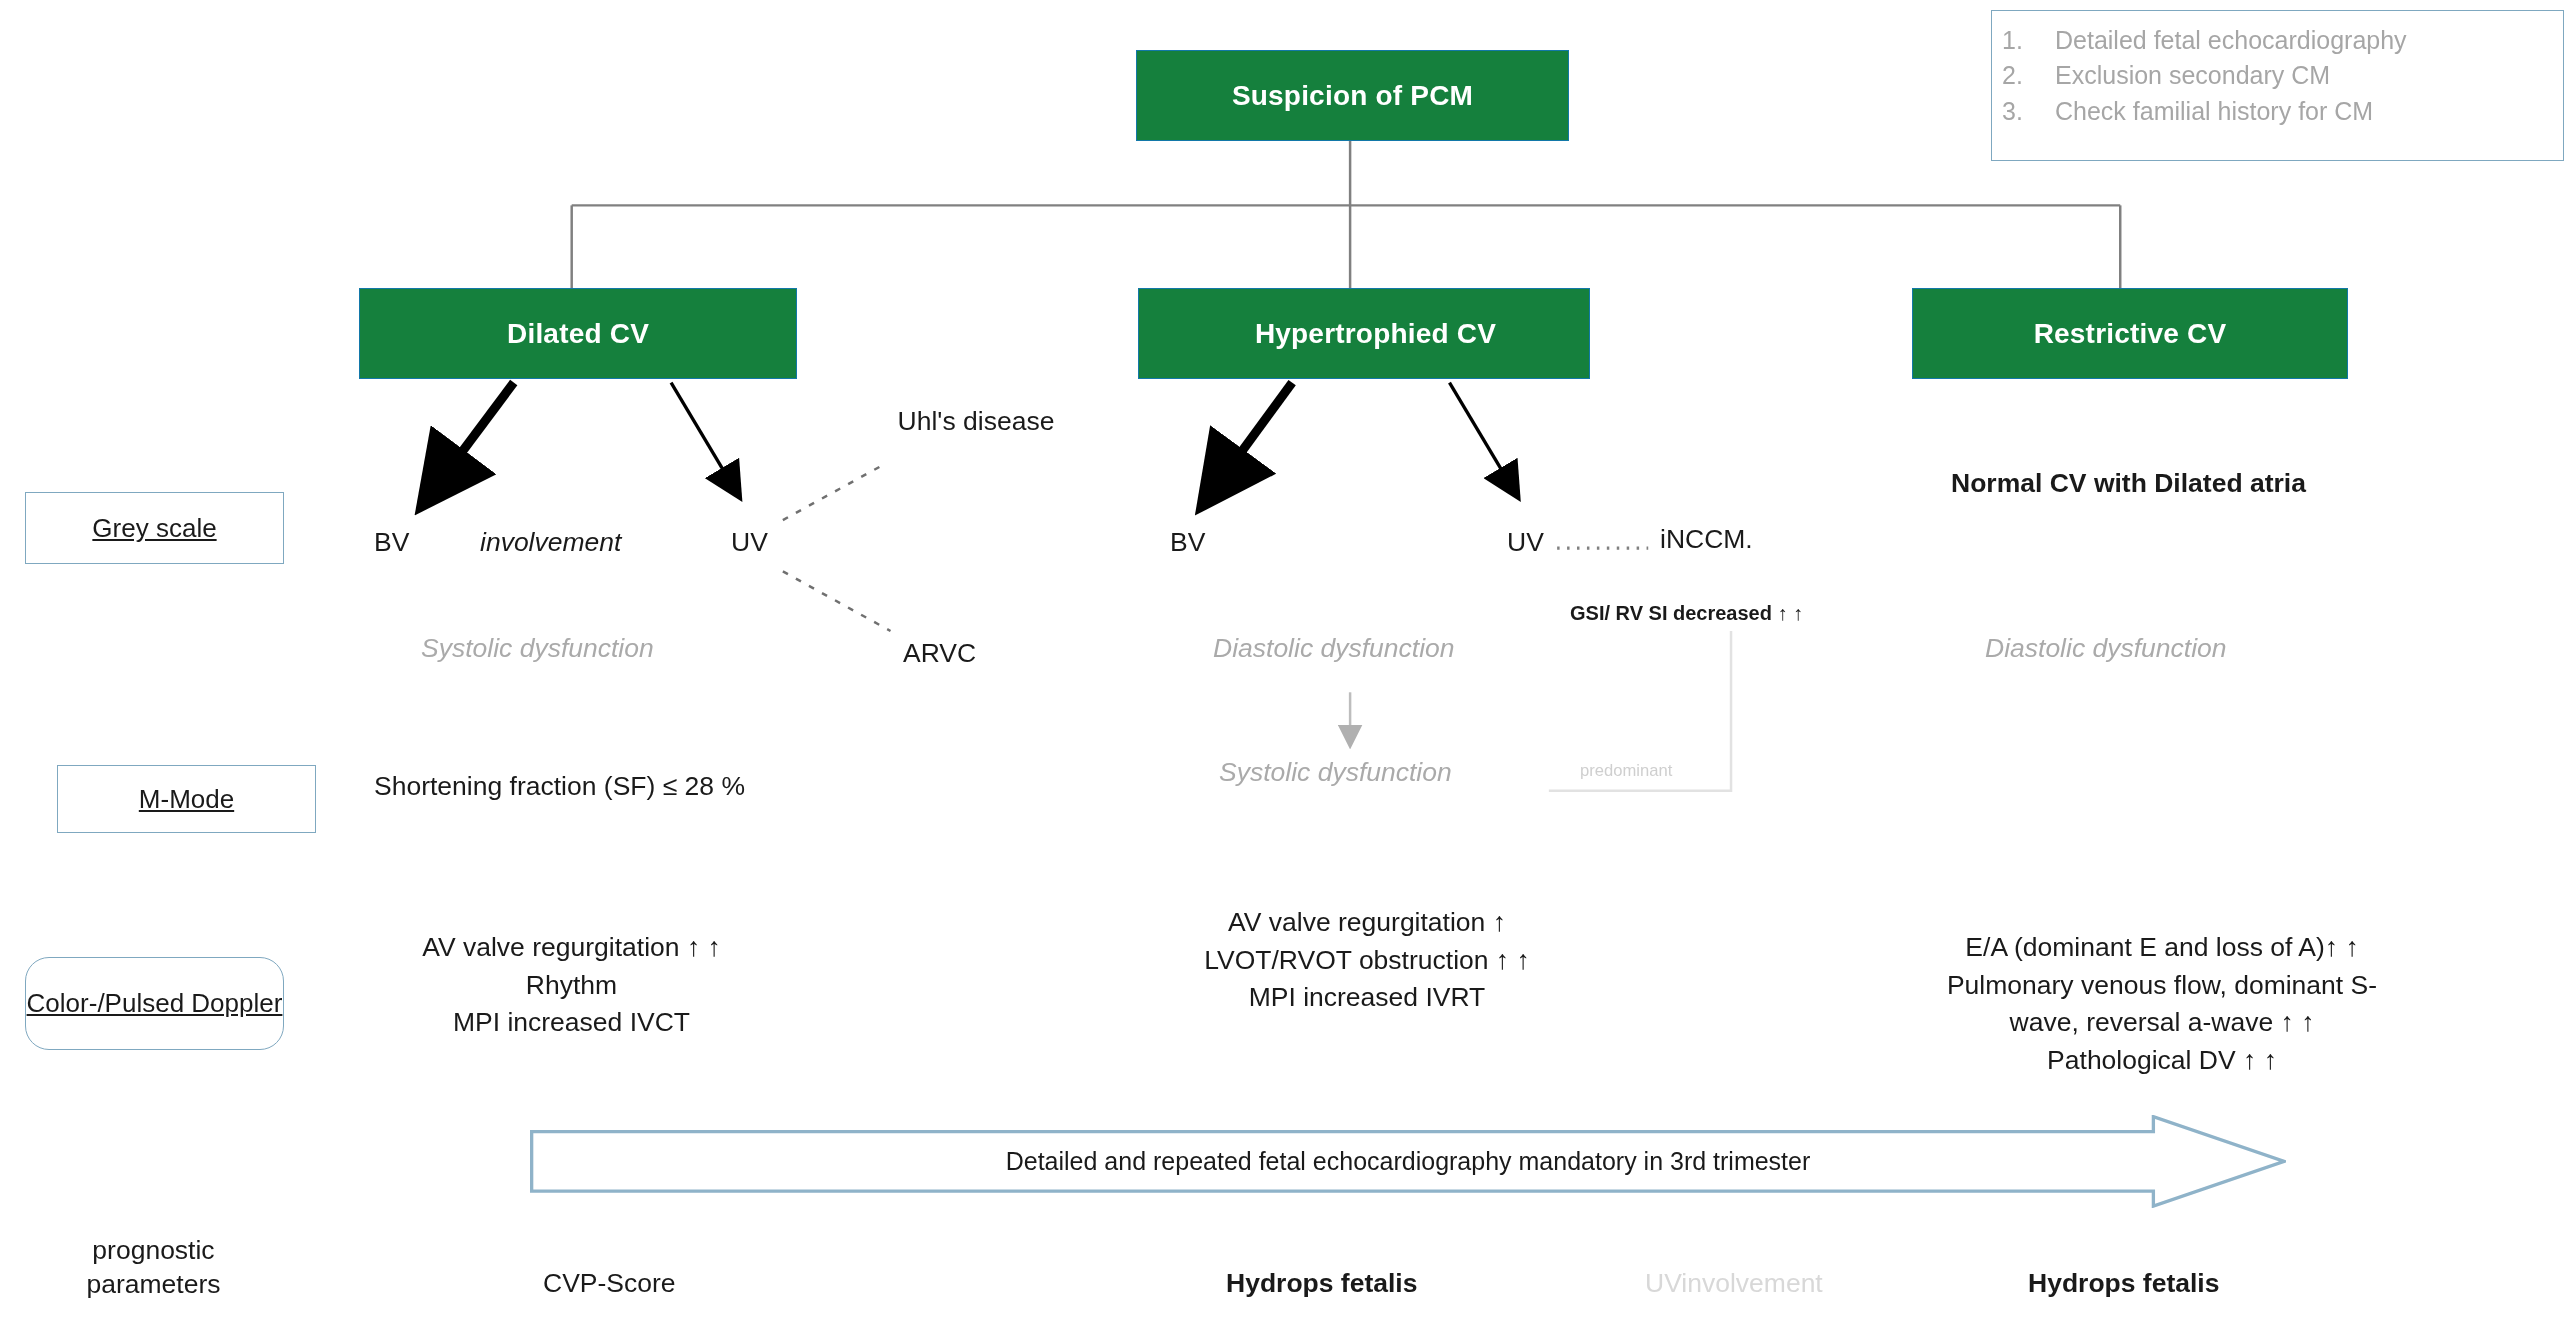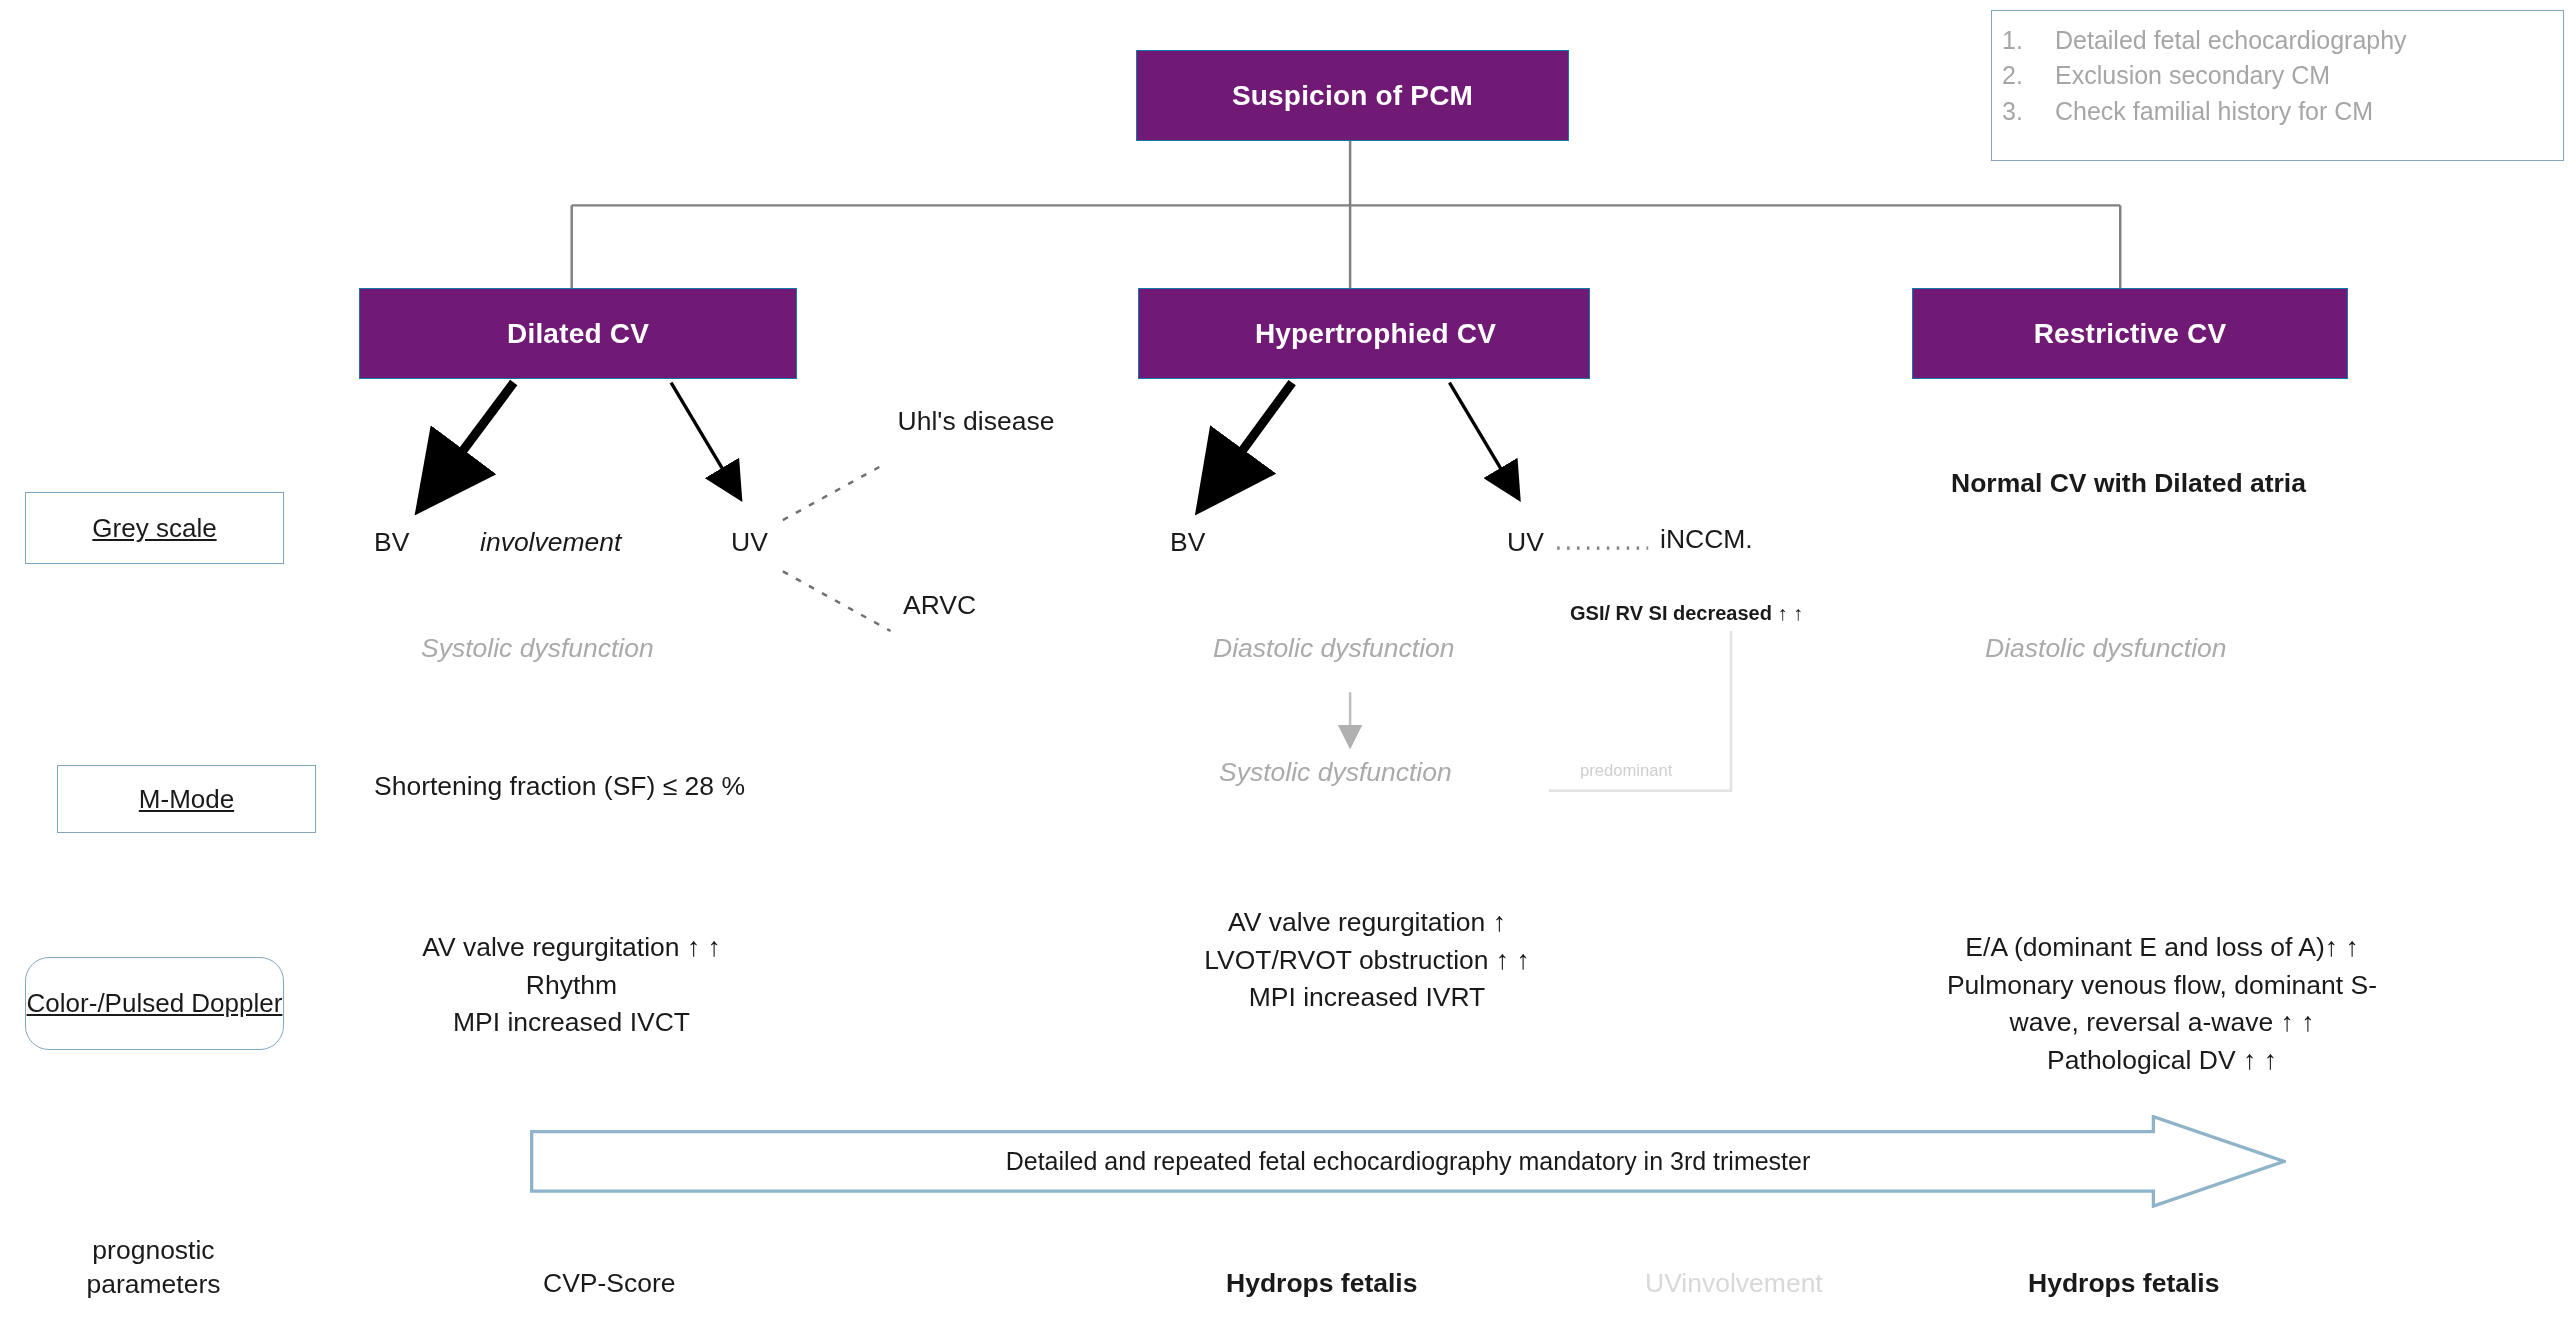--- a/index.html
+++ b/index.html
@@ -15,21 +15,21 @@
     position: relative;
     width: 2576px;
     height: 1344px;
     background: #ffffff;
     overflow: hidden;
   }
   .abs { position: absolute; }
 
   
   .blue-box {
-    background: #701a75;
+    background: #15803d;
     border: 1.7px solid #1278a8;
     color: #ffffff;
     font-weight: bold;
     font-size: 28px;
     display: flex;
     align-items: center;
     justify-content: center;
     text-align: center;
     letter-spacing: 0.2px;
   }
@@ -183,21 +183,21 @@
   </div>
 
   <div class="txt abs" style="left:374px; top:525px;">BV</div>
 
   <div class="txt abs" style="left:480px; top:525px;font-style:italic;">involvement</div>
 
   <div class="txt abs" style="left:731px; top:525px;">UV</div>
 
   <div class="txt center wrap abs" style="left:893px; top:404px; width:166px;">Uhl's disease</div>
 
-  <div class="txt abs" style="left:903px; top:588px;">ARVC</div>
+  <div class="txt abs" style="left:903px; top:636px;">ARVC</div>
 
   <div class="txt grey-italic abs" style="left:421px; top:631px;">Systolic dysfunction</div>
 
   <div class="txt abs" style="left:1170px; top:525px;">BV</div>
 
   <div class="txt abs" style="left:1507px; top:525px;">UV</div>
 
   <div class="txt abs" style="left:1660px; top:522px;">iNCCM.</div>
 
   <div class="txt small abs" style="left:1570px; top:568px;">GSI/ RV SI decreased ↑ ↑</div>

